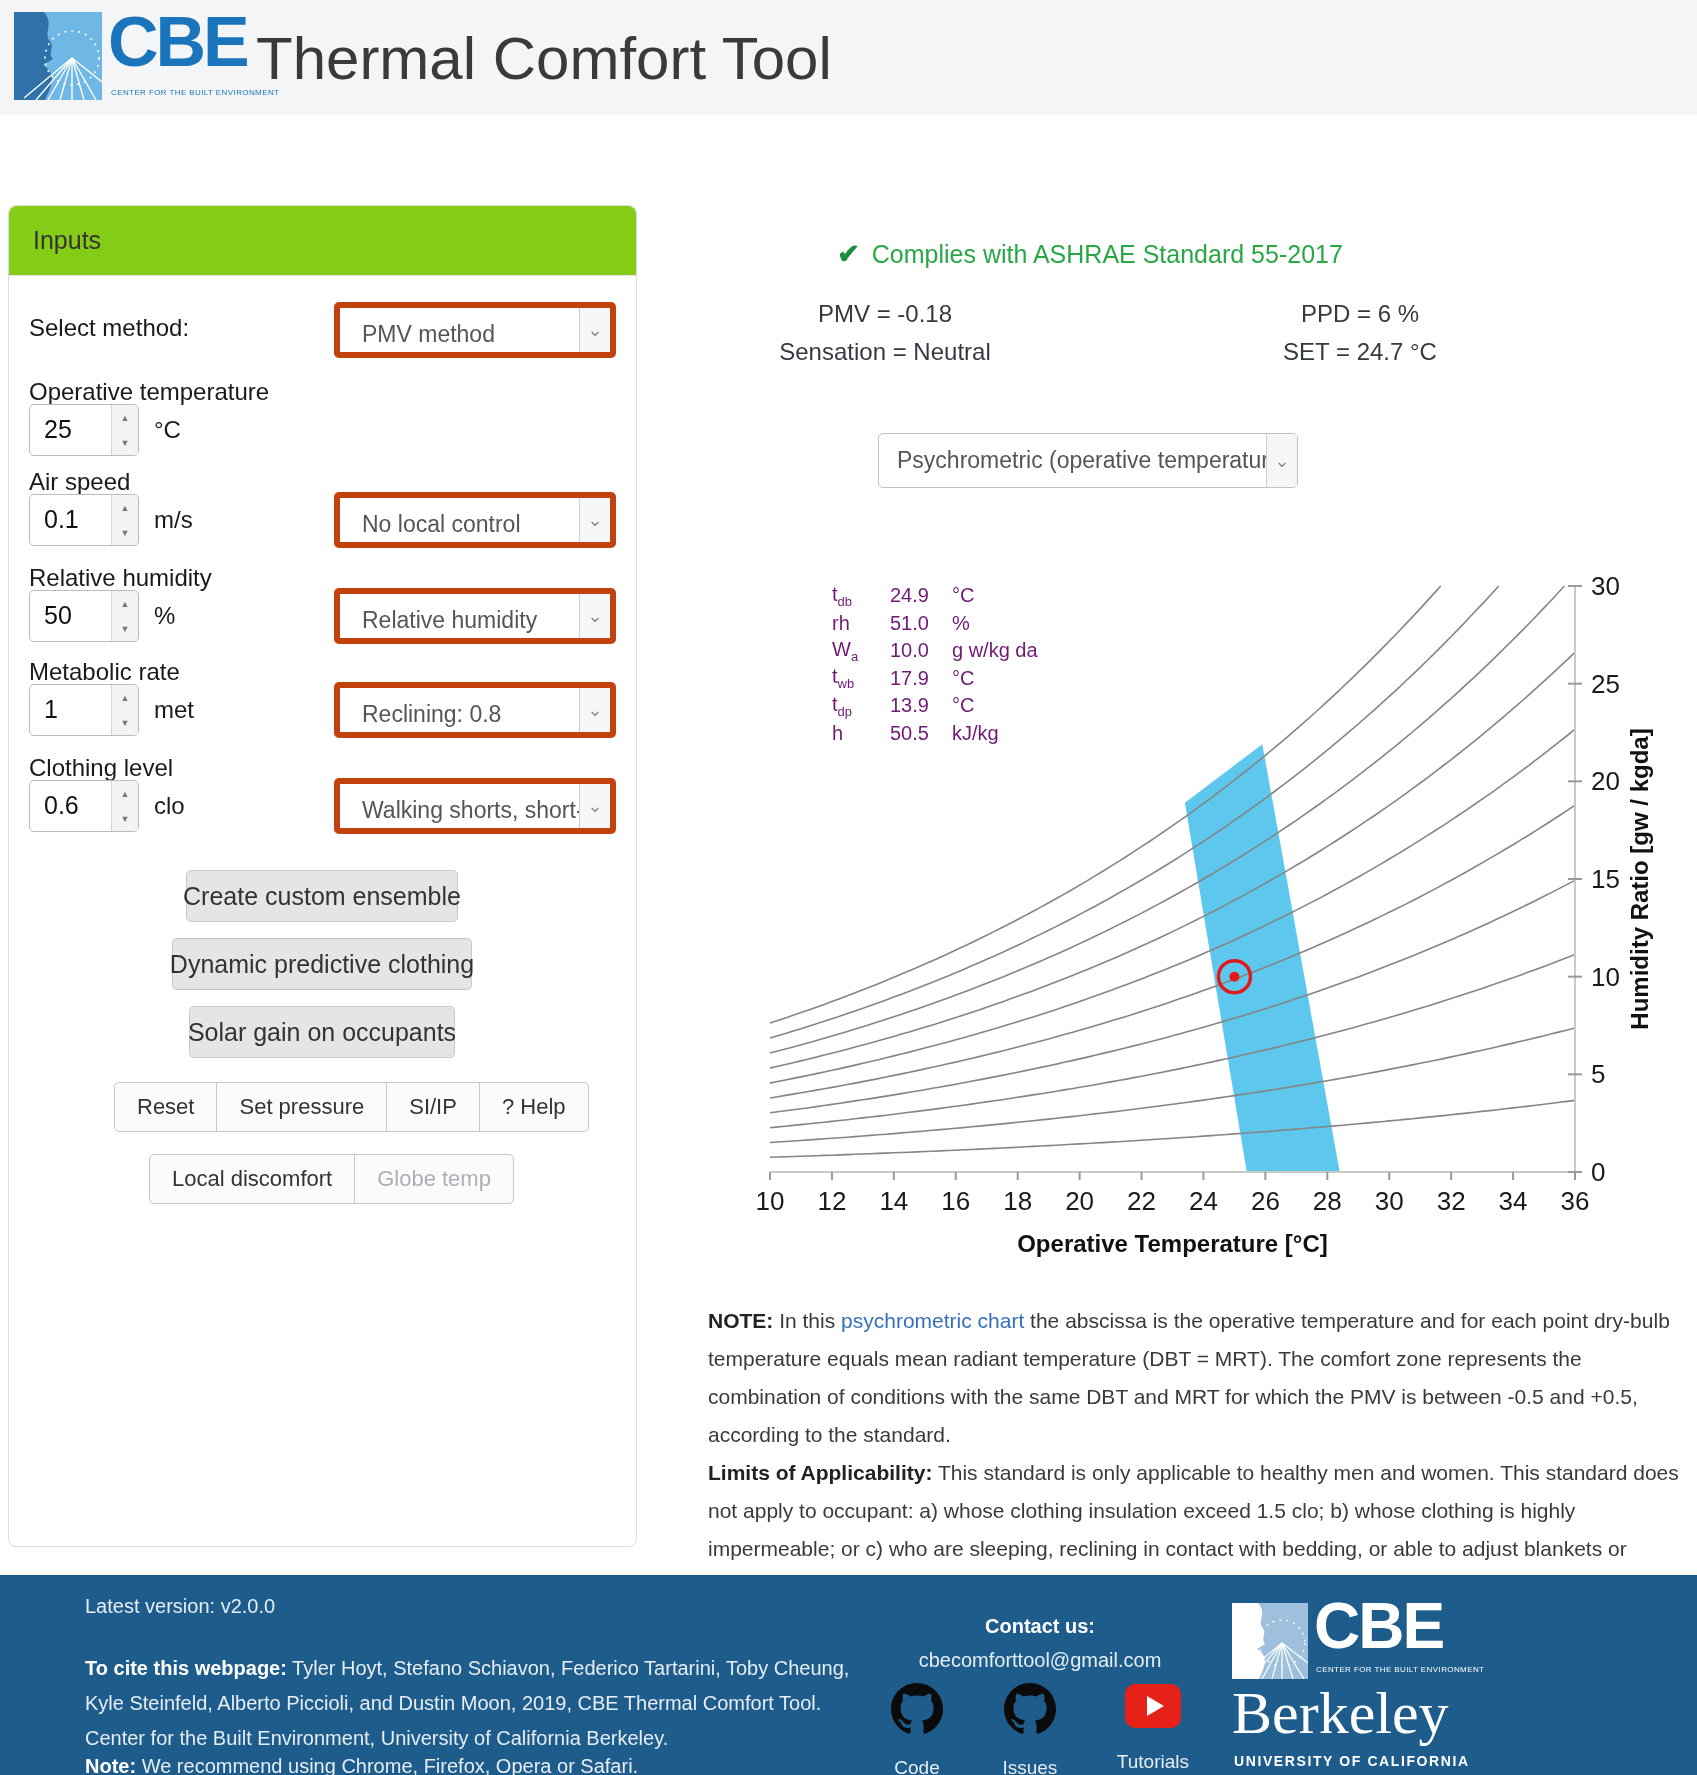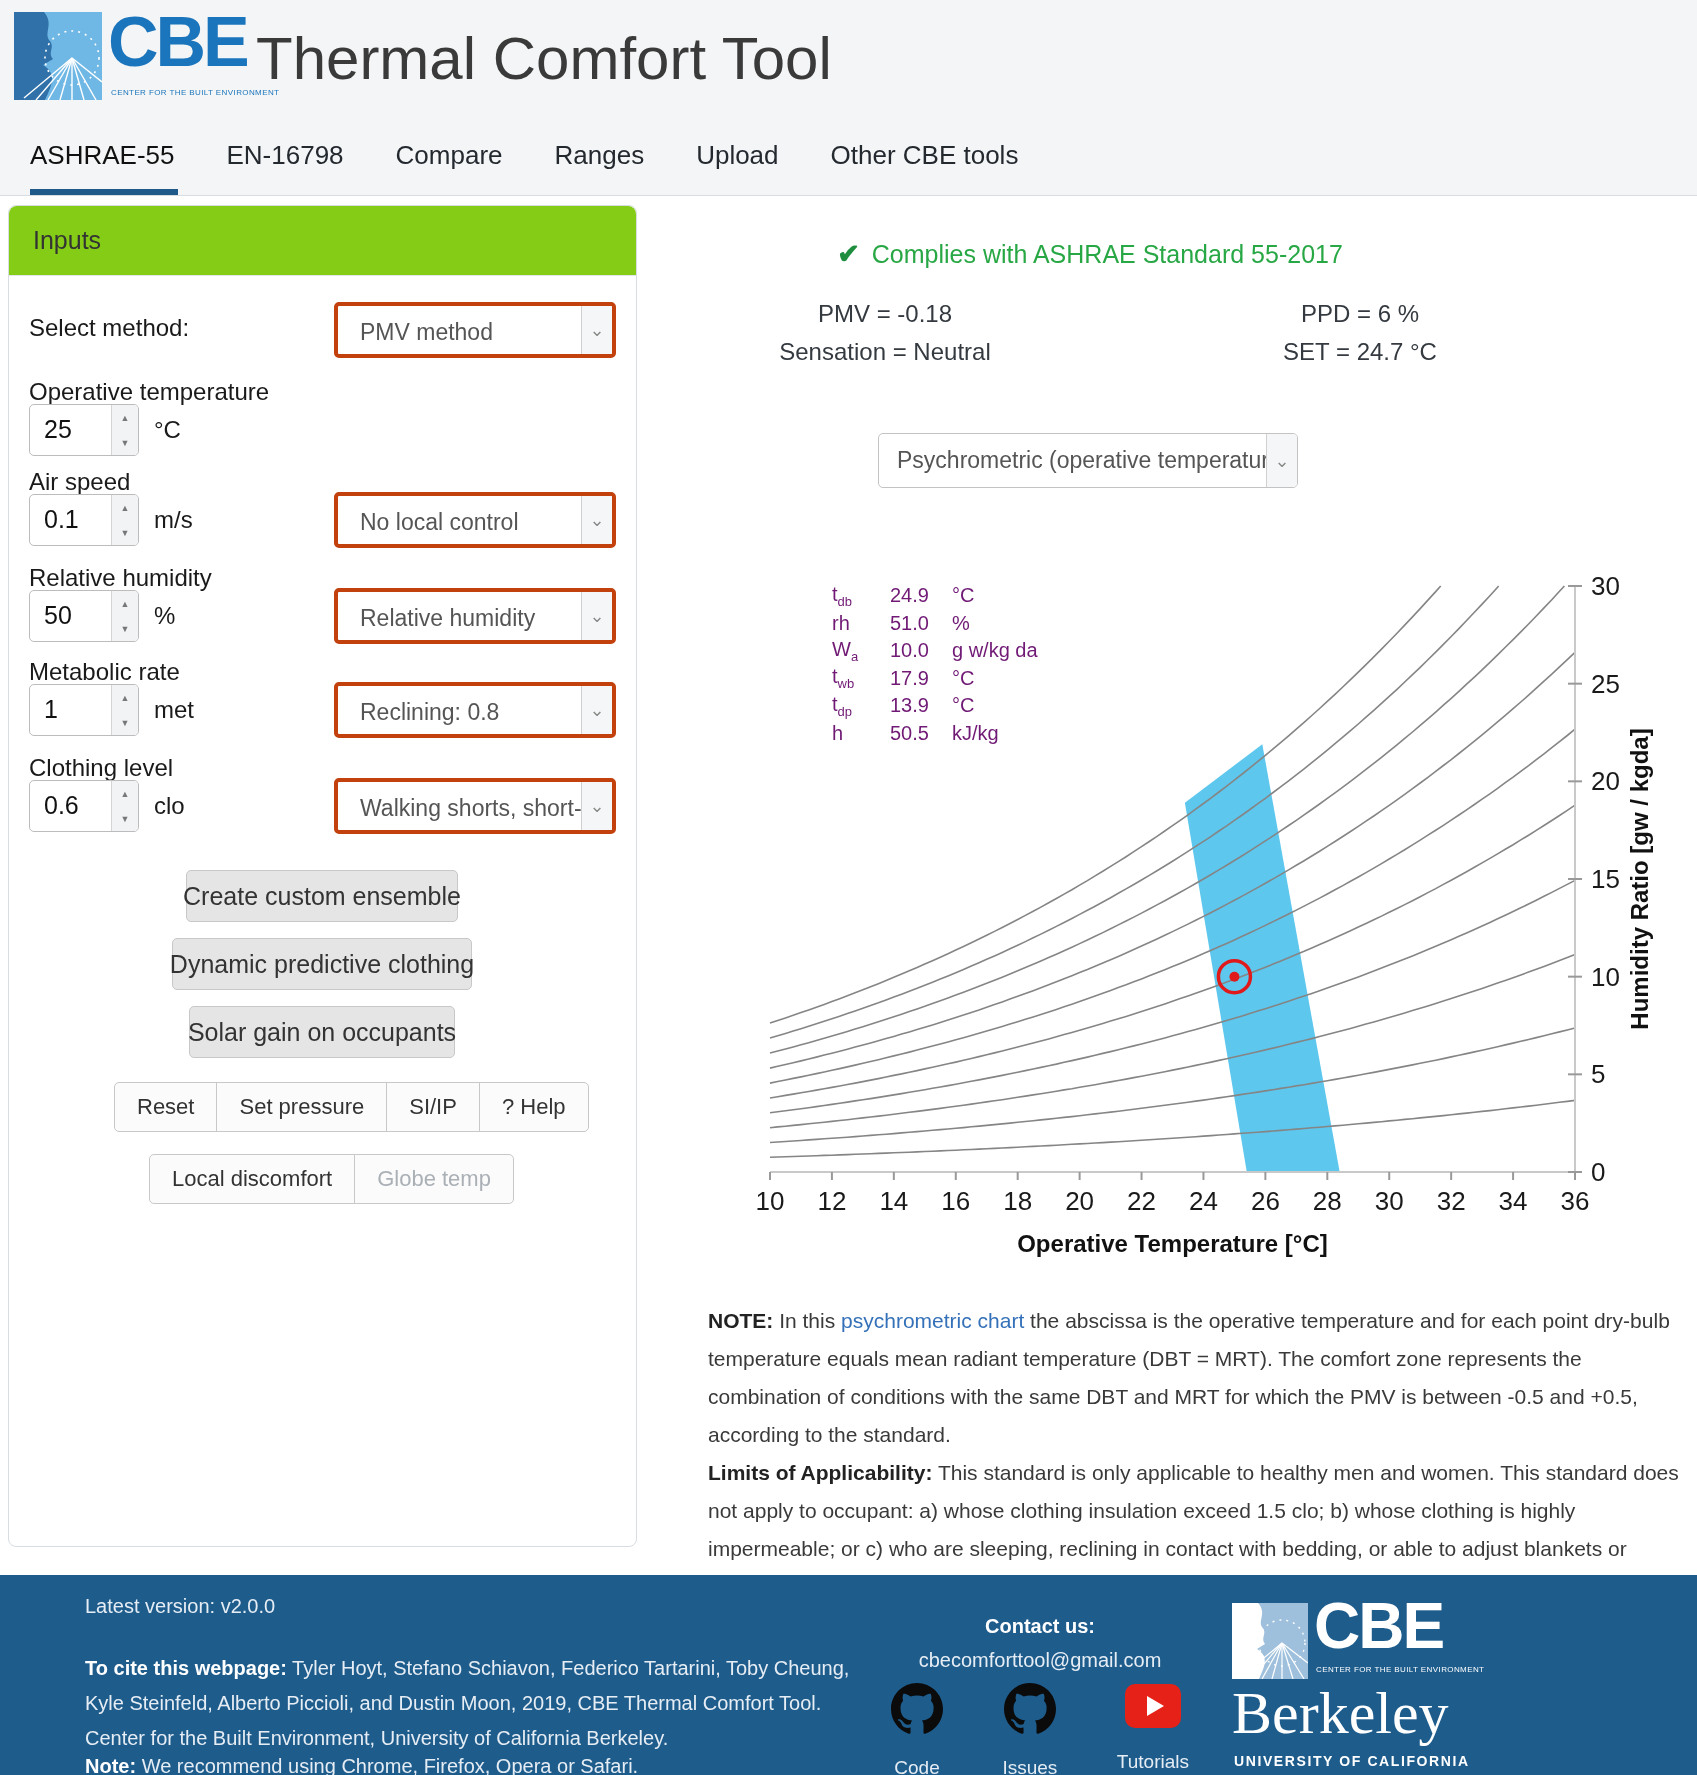--- a/index.html
+++ b/index.html
@@ -29,21 +29,21 @@
               border-bottom:1px solid #e3e6e9;border-radius:8px 8px 0 0;box-sizing:border-box;}
   .panel-head span{position:absolute;left:24px;top:20px;font-size:25px;color:#333;}
   .flabel{position:absolute;left:20px;font-size:24px;color:#1a1a1a;white-space:nowrap;}
   .num-input{position:absolute;left:20px;width:110px;height:52px;border:1px solid #bcbcbc;
              border-radius:5px;background:#fff;box-sizing:border-box;}
   .num-val{position:absolute;left:14px;top:10px;font-size:25px;color:#111;}
   .spin{position:absolute;right:0;top:0;width:26px;height:100%;background:#f2f3f5;
         border-left:1px solid #d5d5d5;border-radius:0 4px 4px 0;display:flex;flex-direction:column;}
   .spin div{flex:1;display:flex;align-items:center;justify-content:center;font-size:9px;color:#777;}
   .unit{position:absolute;left:145px;font-size:24px;color:#1a1a1a;}
-  .sel{position:absolute;left:325px;width:282px;height:56px;border:4px solid #c2410c;border-radius:5px;
+  .sel{position:absolute;left:325px;width:282px;height:56px;border:6px solid #c2410c;border-radius:5px;
        background:#fff;box-sizing:border-box;overflow:hidden;}
   .sel-txt{position:absolute;left:22px;top:13px;font-size:23px;color:#555;white-space:nowrap;}
   .sel-arrow{position:absolute;right:0;top:0;width:30px;height:100%;background:#f5f6f7;
              border-left:1px solid #d0d0d0;display:flex;align-items:center;justify-content:center;
              font-size:18px;color:#888;}
   .btn{position:absolute;height:52px;background:#e5e5e5;border:1px solid #c8c8c8;border-radius:5px;
        font-size:25px;color:#333;display:flex;align-items:center;justify-content:center;cursor:pointer;
        box-sizing:border-box;white-space:nowrap;}
   .btn-group{position:absolute;display:flex;}
   .btn-group .gbtn{height:50px;background:#fbfbfb;border:1px solid #c8c8c8;font-size:22px;color:#333;
@@ -122,31 +122,20 @@
             <line x1="58" y1="46" x2="88" y2="70"></line>
         </g>
         <circle cx="58" cy="46" r="27" fill="none" stroke="#ffffff" stroke-width="1.6" stroke-dasharray="2 5"></circle>
       </svg>
       <div class="logo-abbr">CBE</div>
       <div class="logo-tag">CENTER FOR THE BUILT ENVIRONMENT</div>
     </div>
     <div class="page-title">Thermal Comfort Tool</div>
   </div>
 
-  <div class="nav">
-    <div class="nav-tabs" id="nav-tabs">
-        <div class="nav-tab" style="color: rgb(17, 17, 17);">ASHRAE-55</div>
-        <div class="nav-tab">EN-16798</div>
-        <div class="nav-tab">Compare</div>
-        <div class="nav-tab">Ranges</div>
-        <div class="nav-tab">Upload</div>
-        <div class="nav-tab">Other CBE tools</div>
-      </div>
-    <div class="nav-underline"></div>
-  </div>
 
   <div class="panel">
     <div class="panel-head">
       <span>Inputs</span>
     </div>
 
     <div class="flabel" style="top:108px">Select method:</div>
     <div class="sel" style="top:96px">
       <span class="sel-txt">PMV method</span>
       <span class="sel-arrow">⌄</span>

